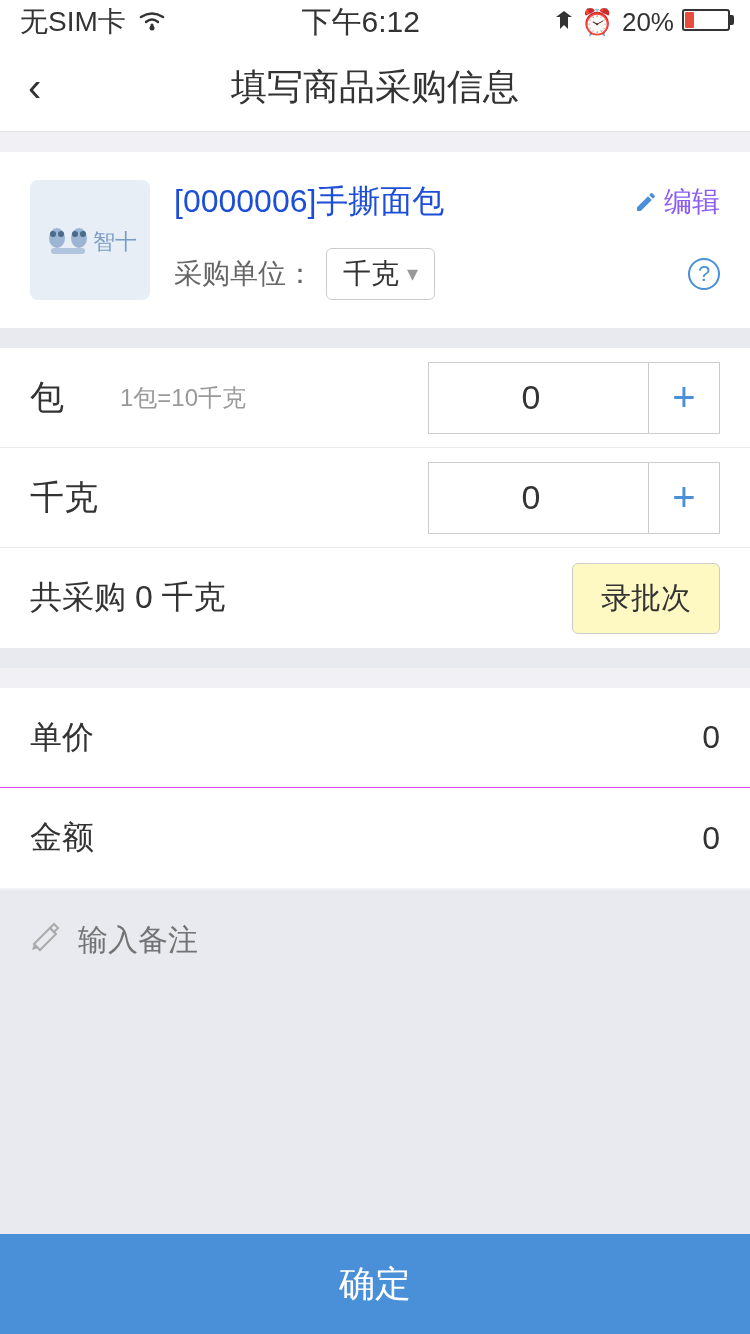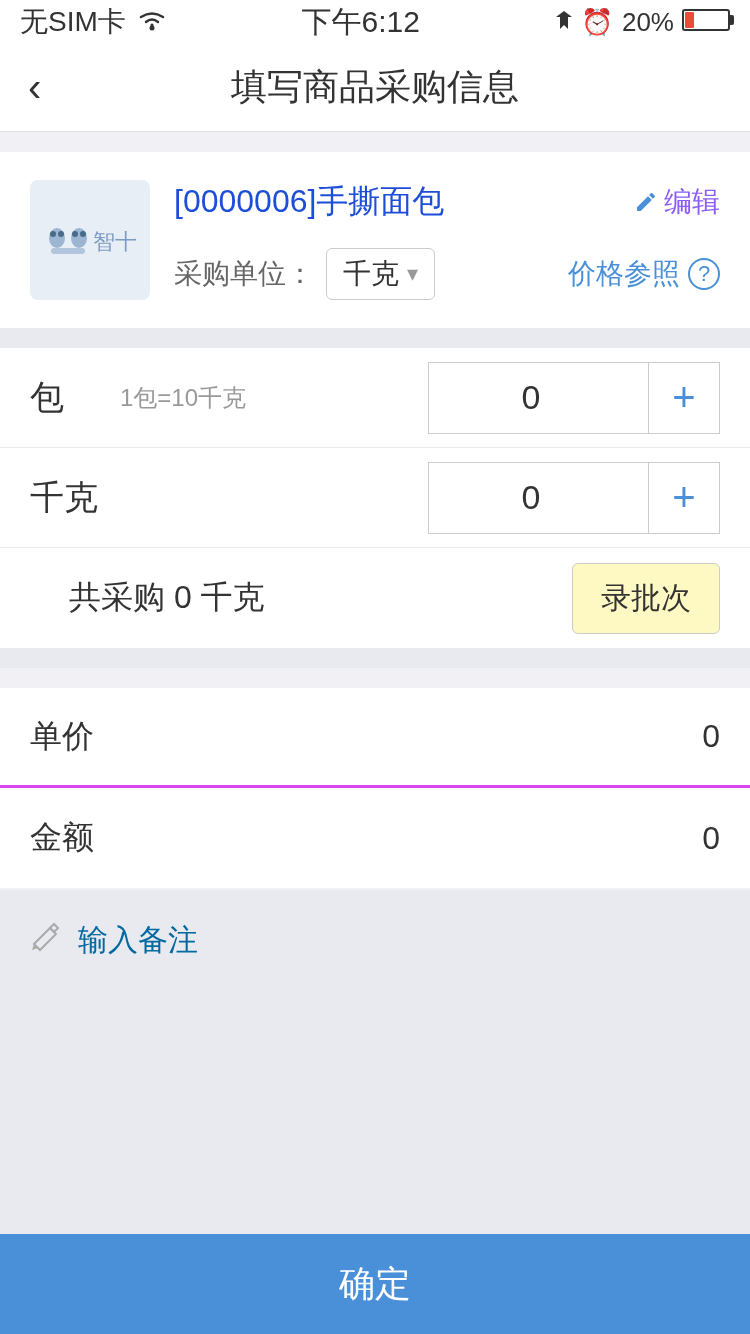--- a/index.html
+++ b/index.html
@@ -251,21 +251,20 @@
       background: #fff;
       display: flex;
       align-items: center;
       justify-content: space-between;
       padding: 0 30px;
       height: 100px;
     }
     .total-label {
       font-size: 32px;
       color: #333;
-      margin-left: 39px;
     }
     .batch-btn {
       border: 1px solid #ccc;
       background: #fef9c3;
       border-radius: 6px;
       padding: 14px 28px;
       font-size: 30px;
       color: #333;
       cursor: pointer;
     }
@@ -274,21 +273,21 @@
     .detail-section {
       background: #fff;
       margin-top: 20px;
     }
     .detail-row {
       display: flex;
       align-items: center;
       justify-content: space-between;
       padding: 0 30px;
       height: 100px;
-      border-bottom: 3px solid #d946ef;
+      border-bottom: 1px solid #d946ef;
     }
     .detail-row:last-child {
       border-bottom: none;
     }
     .detail-label {
       font-size: 32px;
       color: #333;
     }
     .detail-value {
       font-size: 32px;
@@ -304,21 +303,21 @@
       align-items: center;
       gap: 16px;
       min-height: 100px;
     }
     .notes-icon {
       font-size: 32px;
       color: #aaa;
     }
     .notes-placeholder {
       font-size: 30px;
-      color: #0369a1;
+      color: #737373;
     }
 
     
     .content-spacer {
       flex: 1;
       background: #e8eaf0;
       min-height: 300px;
     }
 
     
@@ -408,21 +407,20 @@
       </div>
       <div class="product-unit-row">
         <div style="display:flex;align-items:center;">
           <span class="unit-label">采购单位：</span>
           <div class="unit-dropdown">
             <span>千克</span>
             <span class="unit-dropdown-arrow">▾</span>
           </div>
         </div>
         <div class="price-ref">
-          <span>价格参照</span>
           <div class="price-ref-help">?</div>
         </div>
       </div>
     </div>
   </div>
 
   <div class="section-divider"></div>
 
   <div class="input-section">
 

